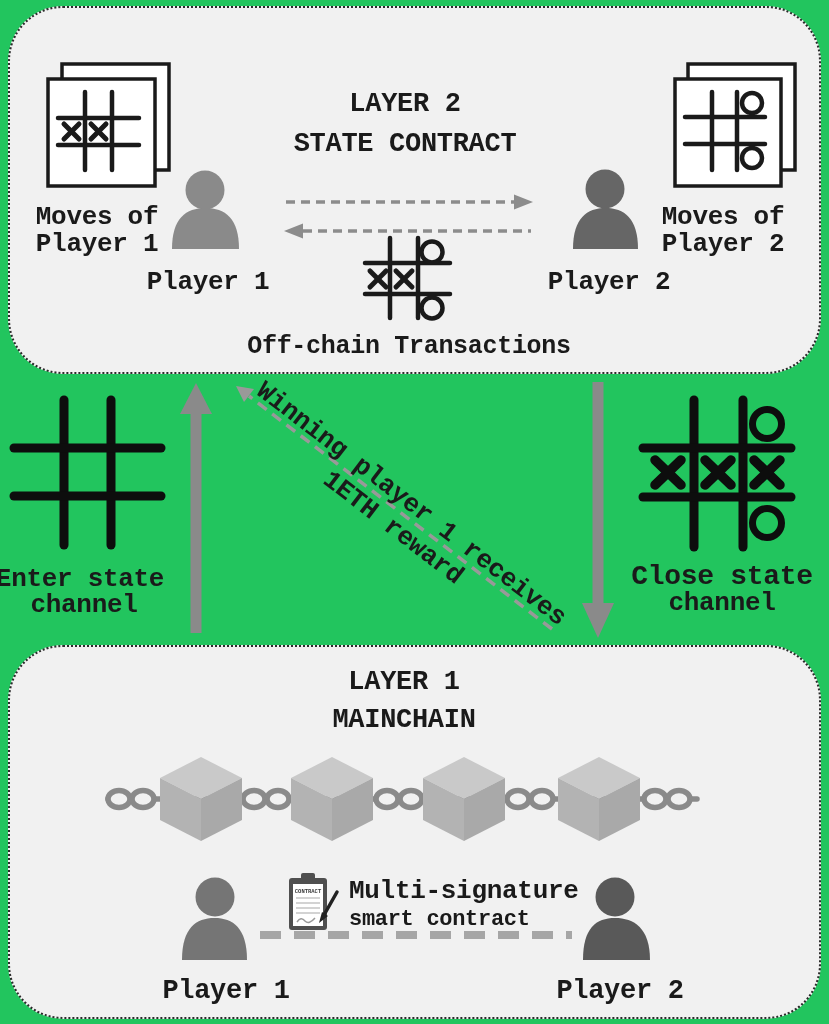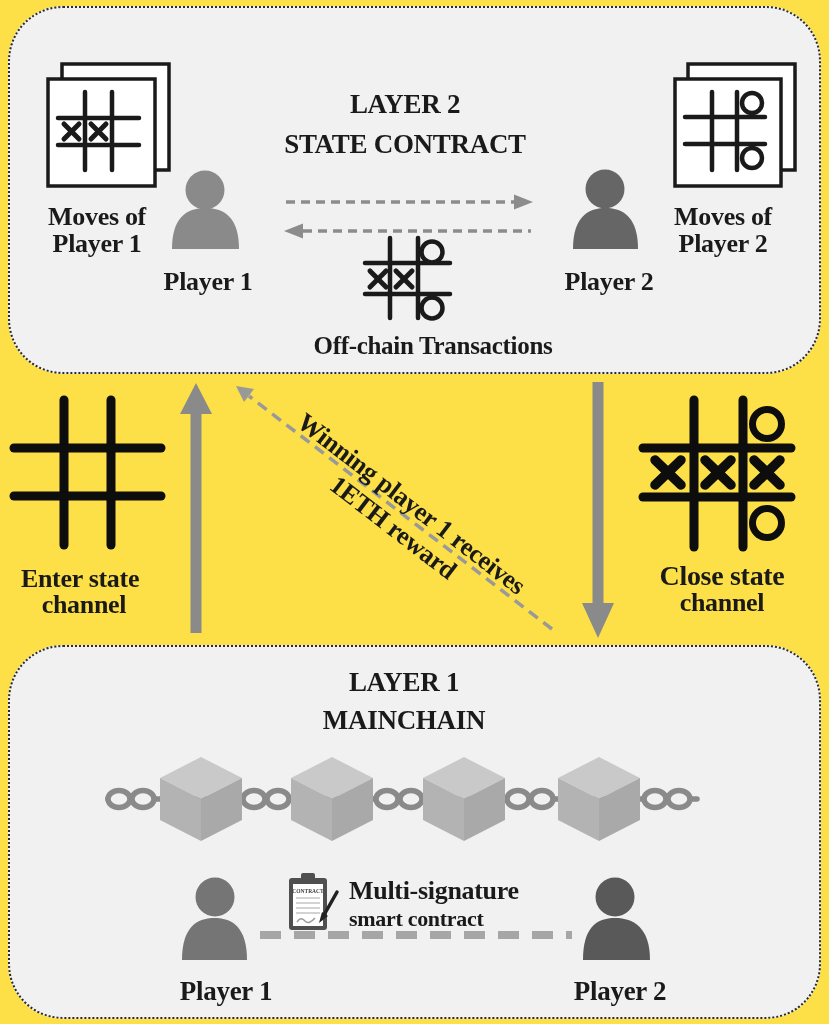--- a/index.html
+++ b/index.html
@@ -1,18 +1,18 @@
 <!DOCTYPE html>
 <html><head>
 <meta charset="utf-8">
 <style>
   html,body { margin:0; padding:0; background:#ffffff; }
   .canvas {
-    position:relative; width:829px; height:1024px; background:#fde047;
-    font-family:Liberation Serif, serif; overflow:hidden;
+    position:relative; width:829px; height:1024px; background:#22c55e;
+    font-family:Liberation Mono, monospace; overflow:hidden;
   }
   .panel {
     position:absolute; background:#f1f1f1;
     border:2.5px dotted #2b2b2b; border-radius:55px; box-sizing:border-box;
   }
   .panel-top { left:8px; top:6px; width:813px; height:368px; }
   .panel-bottom { left:8px; top:645px; width:813px; height:374px; }
   svg.overlay { position:absolute; left:0; top:0; width:829px; height:1024px; pointer-events:none; }
   .t {
     position:absolute; transform:translate(-50%,-50%);
@@ -219,21 +219,21 @@
 
   <div class="t" style="left:97px; top:217px; font-size:26px;">Moves of</div>
   <div class="t" style="left:97px; top:244px; font-size:26px;">Player 1</div>
 
   <div class="t" style="left:208px; top:282px; font-size:26px;">Player 1</div>
   <div class="t" style="left:609px; top:282px; font-size:26px;">Player 2</div>
 
   <div class="t" style="left:723px; top:217px; font-size:26px;">Moves of</div>
   <div class="t" style="left:723px; top:244px; font-size:26px;">Player 2</div>
 
-  <div class="t" style="left:409px; top:346px; font-size:25px;margin-left:24px;">Off-chain Transactions</div>
+  <div class="t" style="left:409px; top:346px; font-size:25px;">Off-chain Transactions</div>
 
   <div class="t" style="left:80px; top:579px; font-size:26px;text-align:center;">Enter state</div>
   <div class="t" style="left:84px; top:605px; font-size:26px;">channel</div>
 
   <div class="t" style="left:722px; top:576px; font-size:28px;">Close state</div>
   <div class="t" style="left:722px; top:603px; font-size:26px;">channel</div>
 
   <div class="reward">
     <div>Winning player 1 receives</div>
     <div>1ETH reward</div>

